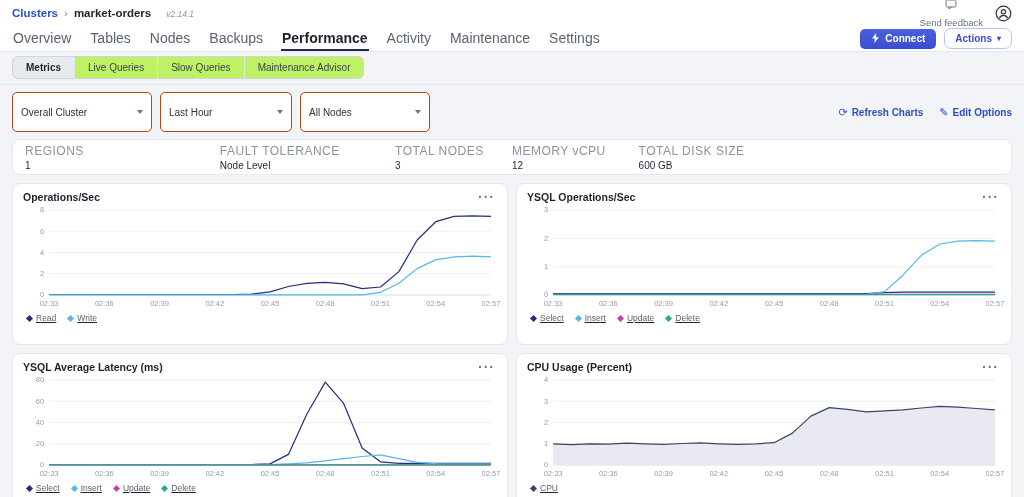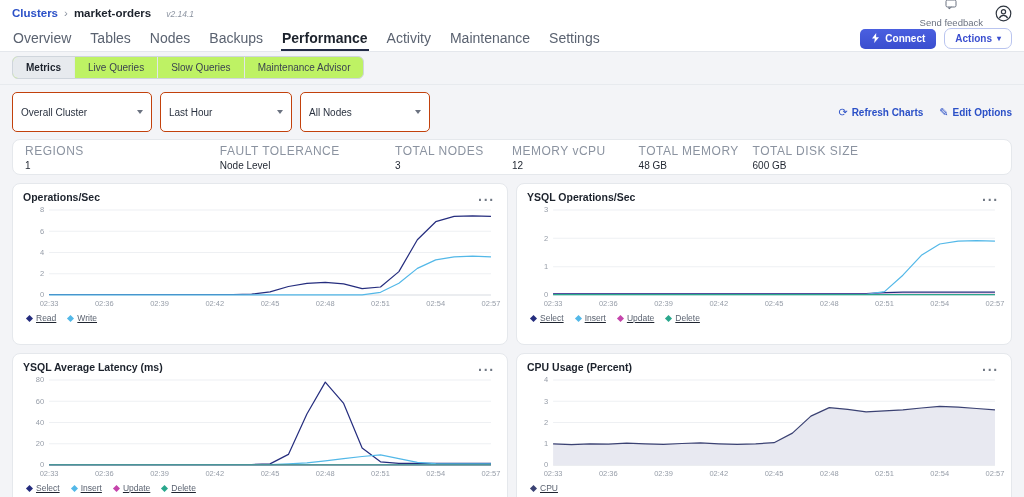--- a/index.html
+++ b/index.html
@@ -62,21 +62,21 @@
     height: 36px; display: grid; grid-template-columns: 20% 18% 12% 13% 11.7% auto;
     align-items: center; padding: 0 12px; }
   .stat { display: flex; flex-direction: column; gap: 2px; }
   .stat-label { font-size: 12px; letter-spacing: 0.5px; color: #8b93a0; }
   .stat-value { font-size: 10px; color: #1f2530; }
 
   
   .charts-grid { display: grid; grid-template-columns: 1fr 1fr; gap: 8px; margin: 8px 12px 8px; }
   .card { background: #fff; border: 1px solid #e5e8ec; border-radius: 8px;
     height: 162px; padding: 7px 10px 3px; display: flex; flex-direction: column; }
-  .card-head { display: flex; justify-content: space-between; align-items: flex-end; }
+  .card-head { display: flex; justify-content: space-between; align-items: center; }
   .card-title { font-size: 10.5px; font-weight: bold; color: #1c222c; }
   .dots { color: #707884; cursor: pointer; line-height: 6px; padding: 0 2px; }
   .dots::before { content: "\00B7\00B7\00B7"; font-size: 14px; font-weight: bold; letter-spacing: 1px; }
   .chart-holder { height: 106px; margin-top: 2px; }
   .chart-holder svg { display: block; width: 100%; height: 104px; overflow: visible; }
   .legend { display: flex; gap: 12px; align-items: center; padding: 2px 2px 2px 4px; text-decoration: underline; }
   .legend-item { display: flex; gap: 4px; align-items: center; font-size: 8.5px; color: #5a6270; cursor: pointer; }
   .legend-dot { width: 5px; height: 5px; transform: rotate(45deg); display: inline-block; }
 </style>
 </head>
@@ -181,24 +181,20 @@
     <span class="stat-label">FAULT TOLERANCE</span>
     <span class="stat-value">Node Level</span>
   </div>
   <div class="stat">
     <span class="stat-label">TOTAL NODES</span>
     <span class="stat-value">3</span>
   </div>
   <div class="stat">
     <span class="stat-label">MEMORY vCPU</span>
     <span class="stat-value">12</span>
-  </div>
-  <div class="stat">
-    <span class="stat-label">TOTAL MEMORY</span>
-    <span class="stat-value">48 GB</span>
   </div>
   <div class="stat">
     <span class="stat-label">TOTAL DISK SIZE</span>
     <span class="stat-value">600 GB</span>
   </div>
 </div>
 
 <div class="charts-grid">
   <div class="card">
     <div class="card-head">

